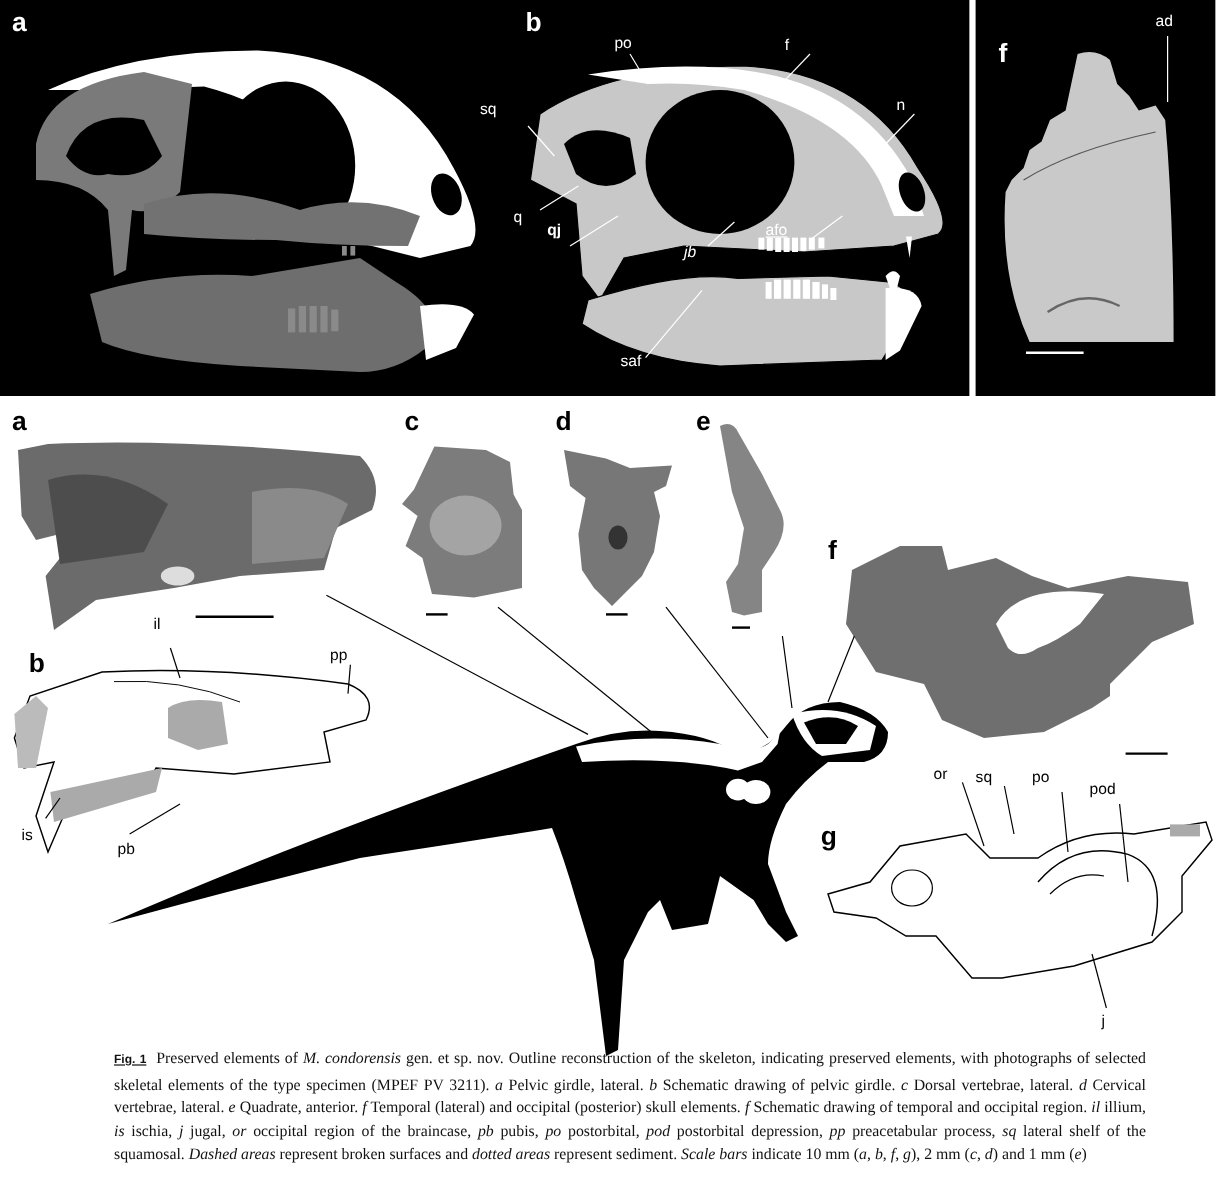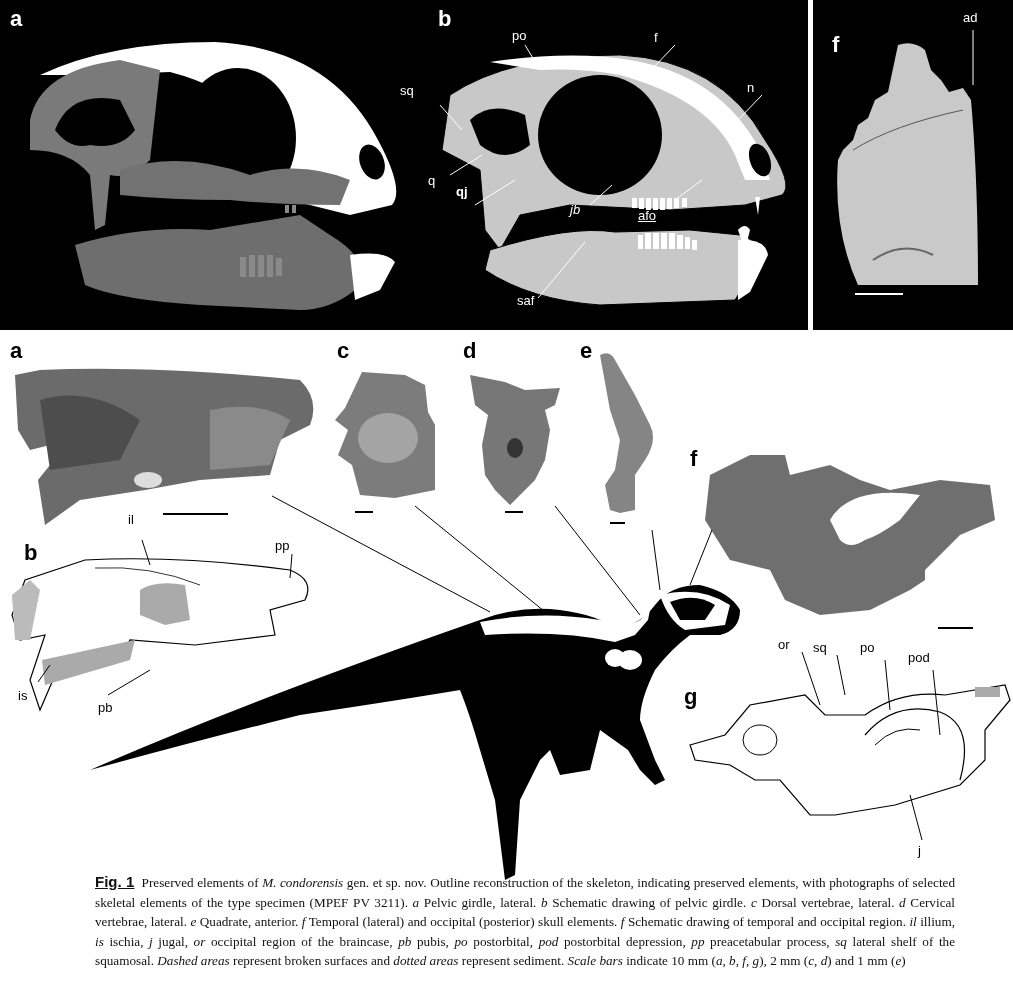--- a/index.html
+++ b/index.html
@@ -7,21 +7,21 @@
   .abs { position: absolute; }
   .panel-black { background: #000; }
   .plabel { position: absolute; font-family: "Liberation Sans", sans-serif; font-weight: bold; font-size: 22px; }
   .plabel.w { color: #fff; }
   .plabel.k { color: #000; }
   .anat { position: absolute; font-family: "Liberation Sans", sans-serif; font-size: 13px; }
   .anat.w { color: #fff; }
   .anat.k { color: #000; }
   svg { position: absolute; overflow: visible; }
   .caption { position: absolute; left: 95px; top: 872px; width: 860px; font-family: "Liberation Serif", serif; font-size: 13.2px; line-height: 19.5px; color: #111; text-align: justify; }
-  .caption b { font-family: "Liberation Sans", sans-serif; font-weight: bold; font-size: 15px; text-decoration: underline; }
+  .caption b { font-family: "Liberation Sans", sans-serif; font-weight: bold; font-size: 10px; text-decoration: underline; }
   .caption i { font-style: italic; }
 </style>
 </head>
 <body>
 
 <div class="abs panel-black" style="left:0;top:0;width:808px;height:330px;"></div>
 <div class="abs" style="left:808px;top:0;width:5px;height:330px;background:#fff;"></div>
 <div class="abs panel-black" style="left:813px;top:0;width:200px;height:330px;"></div>
 
 <div class="plabel w" style="left:10px;top:6px;">a</div>
@@ -97,21 +97,21 @@
     <line x1="118" y1="298" x2="165" y2="242"></line>
   </g>
 </svg>
 <div class="anat w" style="left:512px;top:28px;">po</div>
 <div class="anat w" style="left:654px;top:30px;">f</div>
 <div class="anat w" style="left:400px;top:83px;">sq</div>
 <div class="anat w" style="left:747px;top:80px;">n</div>
 <div class="anat w" style="left:428px;top:173px;">q</div>
 <div class="anat w" style="left:456px;top:184px;font-weight:bold;">qj</div>
 <div class="anat w" style="left:570px;top:202px;font-style:italic;">jb</div>
-<div class="anat w" style="left:638px;top:208px;text-decoration:underline;">afo</div>
+<div class="anat w" style="left:638px;top:184px;text-decoration:underline;">afo</div>
 <div class="anat w" style="left:517px;top:293px;">saf</div>
 
 <div class="plabel w" style="left:832px;top:32px;">f</div>
 <svg style="left:813px;top:0;" width="200" height="330" viewBox="0 0 200 330">
   <path d="M85,45 Q100,40 112,50 L118,70 L128,80 L136,92 L150,88 L158,100 Q165,180 165,285 L45,285 Q20,230 25,160 L30,150 L40,140 L45,125 L55,118 L62,100 L75,92 Z" fill="#c9c9c9"></path>
   <path d="M40,150 Q80,125 150,110" stroke="#555" fill="none" stroke-width="1"></path>
   <path d="M60,260 Q90,240 120,255" stroke="#666" fill="none" stroke-width="2"></path>
   <line x1="160" y1="30" x2="160" y2="85" stroke="#fff" stroke-width="1"></line>
   <line x1="42" y1="294" x2="90" y2="294" stroke="#fff" stroke-width="2"></line>
 </svg>

